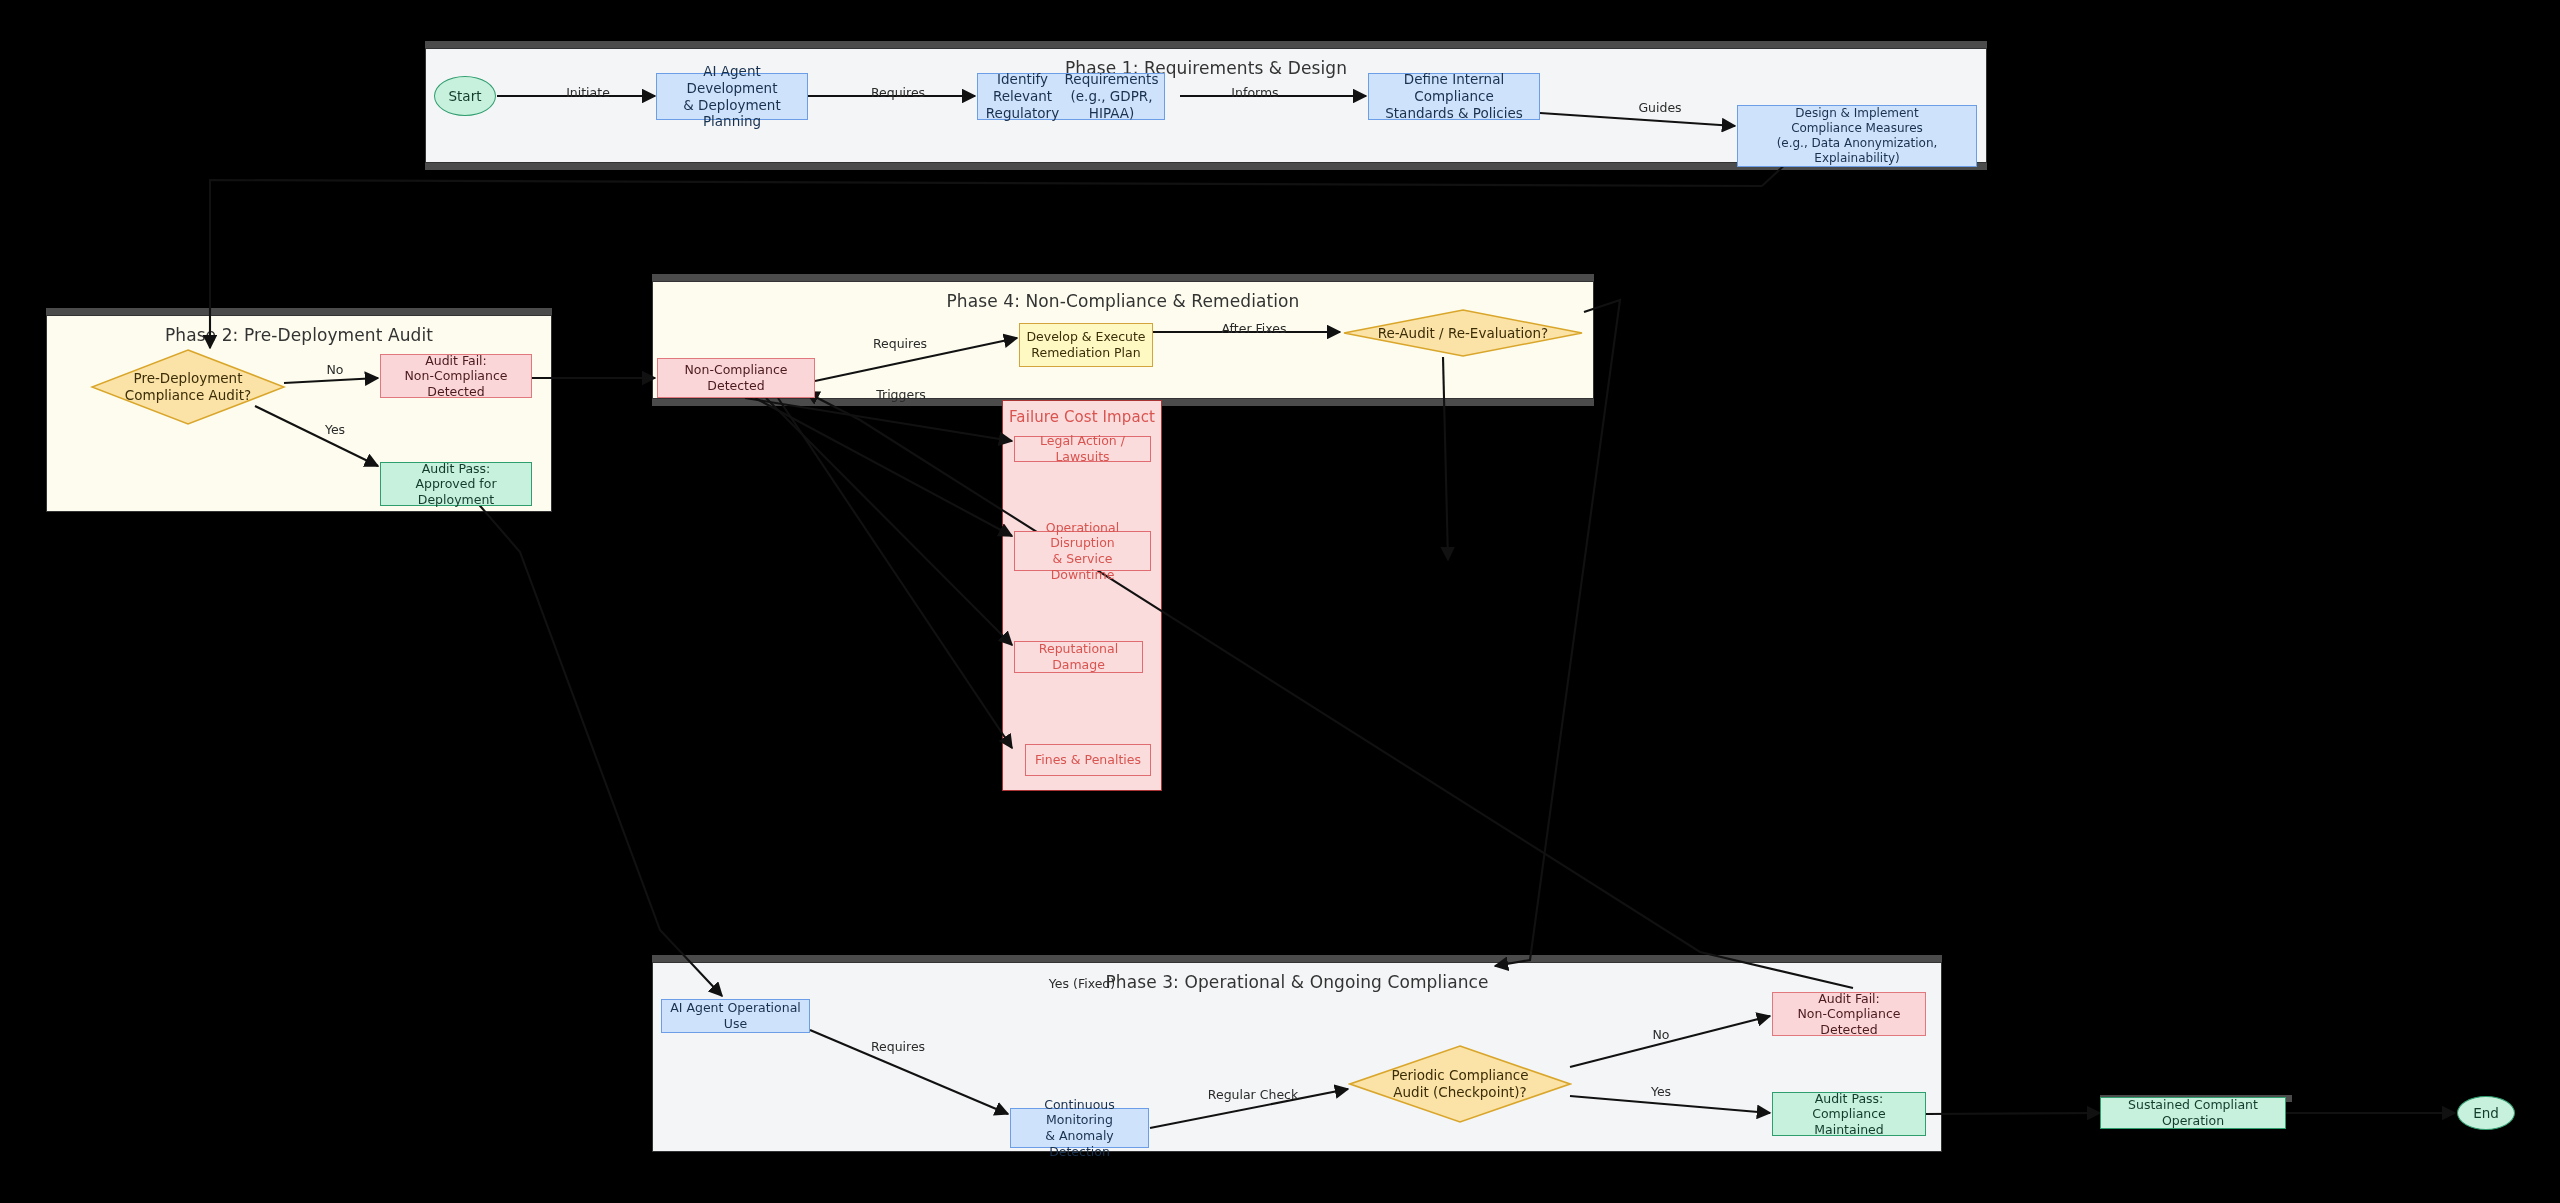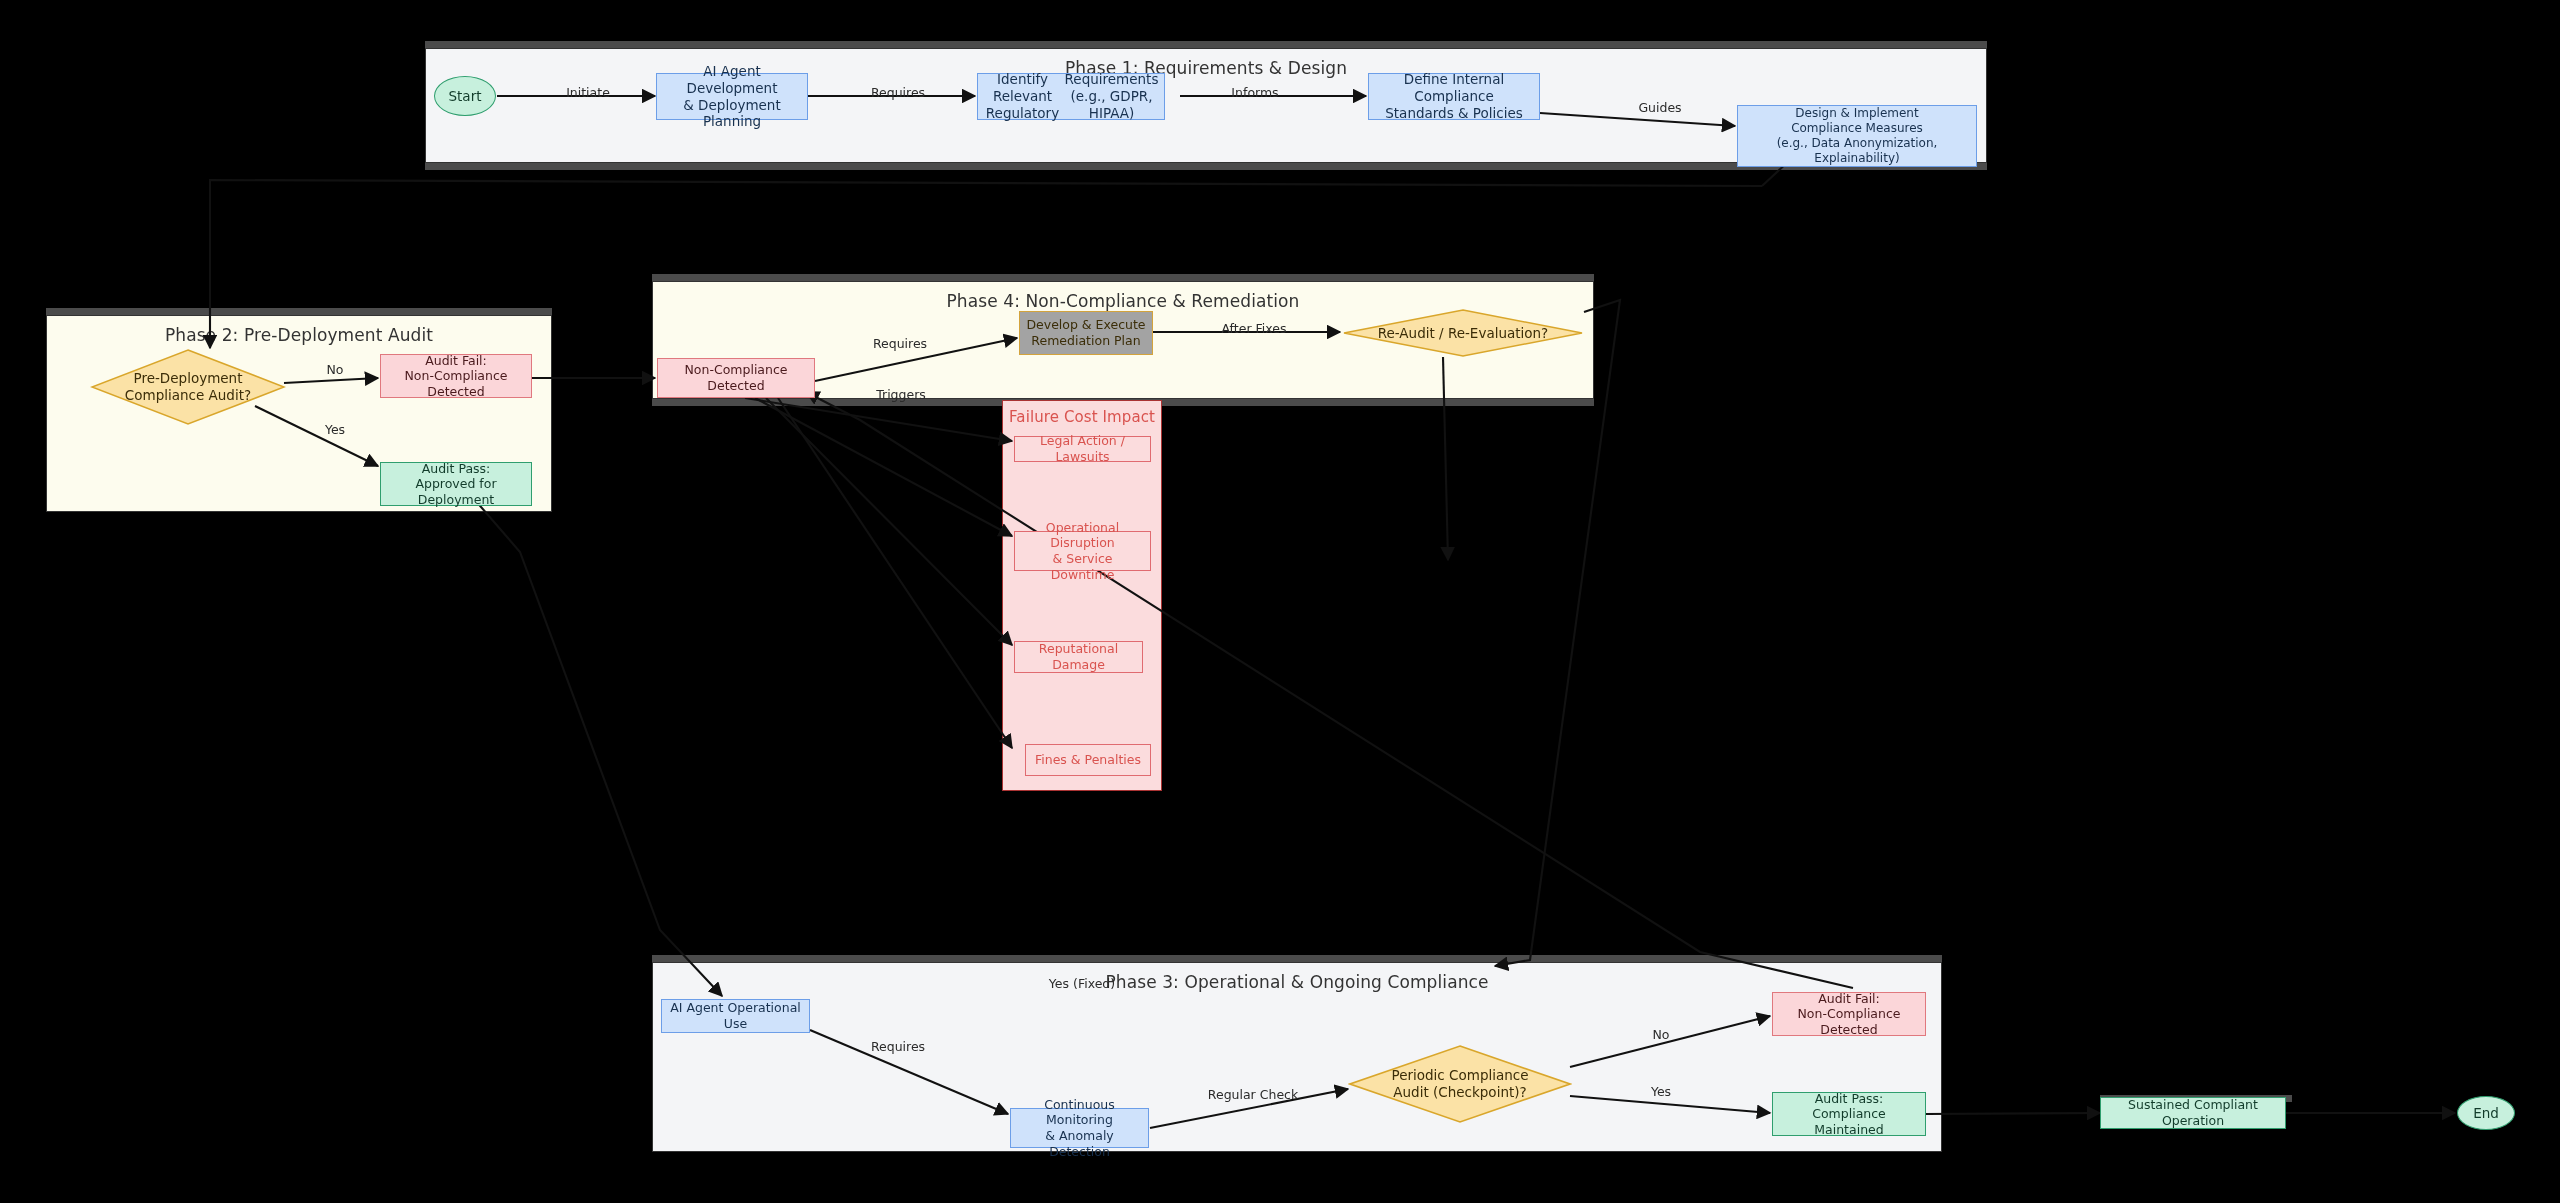--- a/index.html
+++ b/index.html
@@ -30,21 +30,21 @@
 
   
   .node{
     position:absolute;box-sizing:border-box;display:flex;align-items:center;
     justify-content:center;text-align:center;line-height:1.25;
     font-size:13.5px;padding:2px 4px;
   }
   .node.blue{background:#cfe2fb;border:1.6px solid #6c9ee8;color:#18314f;}
   .node.green{background:#c7f0dd;border:1.6px solid #2f9e6e;color:#123c2b;}
   .node.pink{background:#fbd6d9;border:1.6px solid #e0787e;color:#4a1a1d;}
-  .node.peach{background:#a3a3a3;border:1.6px solid #d3a33c;color:#3b2d08;}
+  .node.peach{background:#fef9c3;border:1.6px solid #d3a33c;color:#3b2d08;margin-top:12px;}
   .node.cost{background:#fbdcdd;border:1.5px solid #e06b70;color:#d9534f;font-size:12.5px;}
   .node.terminator{border-radius:50%;}
 
   
   .diamond{position:absolute;display:block;}
   .diamond .dlabel{
     position:absolute;inset:0;display:flex;align-items:center;justify-content:center;
     text-align:center;font-size:13.5px;line-height:1.25;color:#3b2d08;
   }
 

